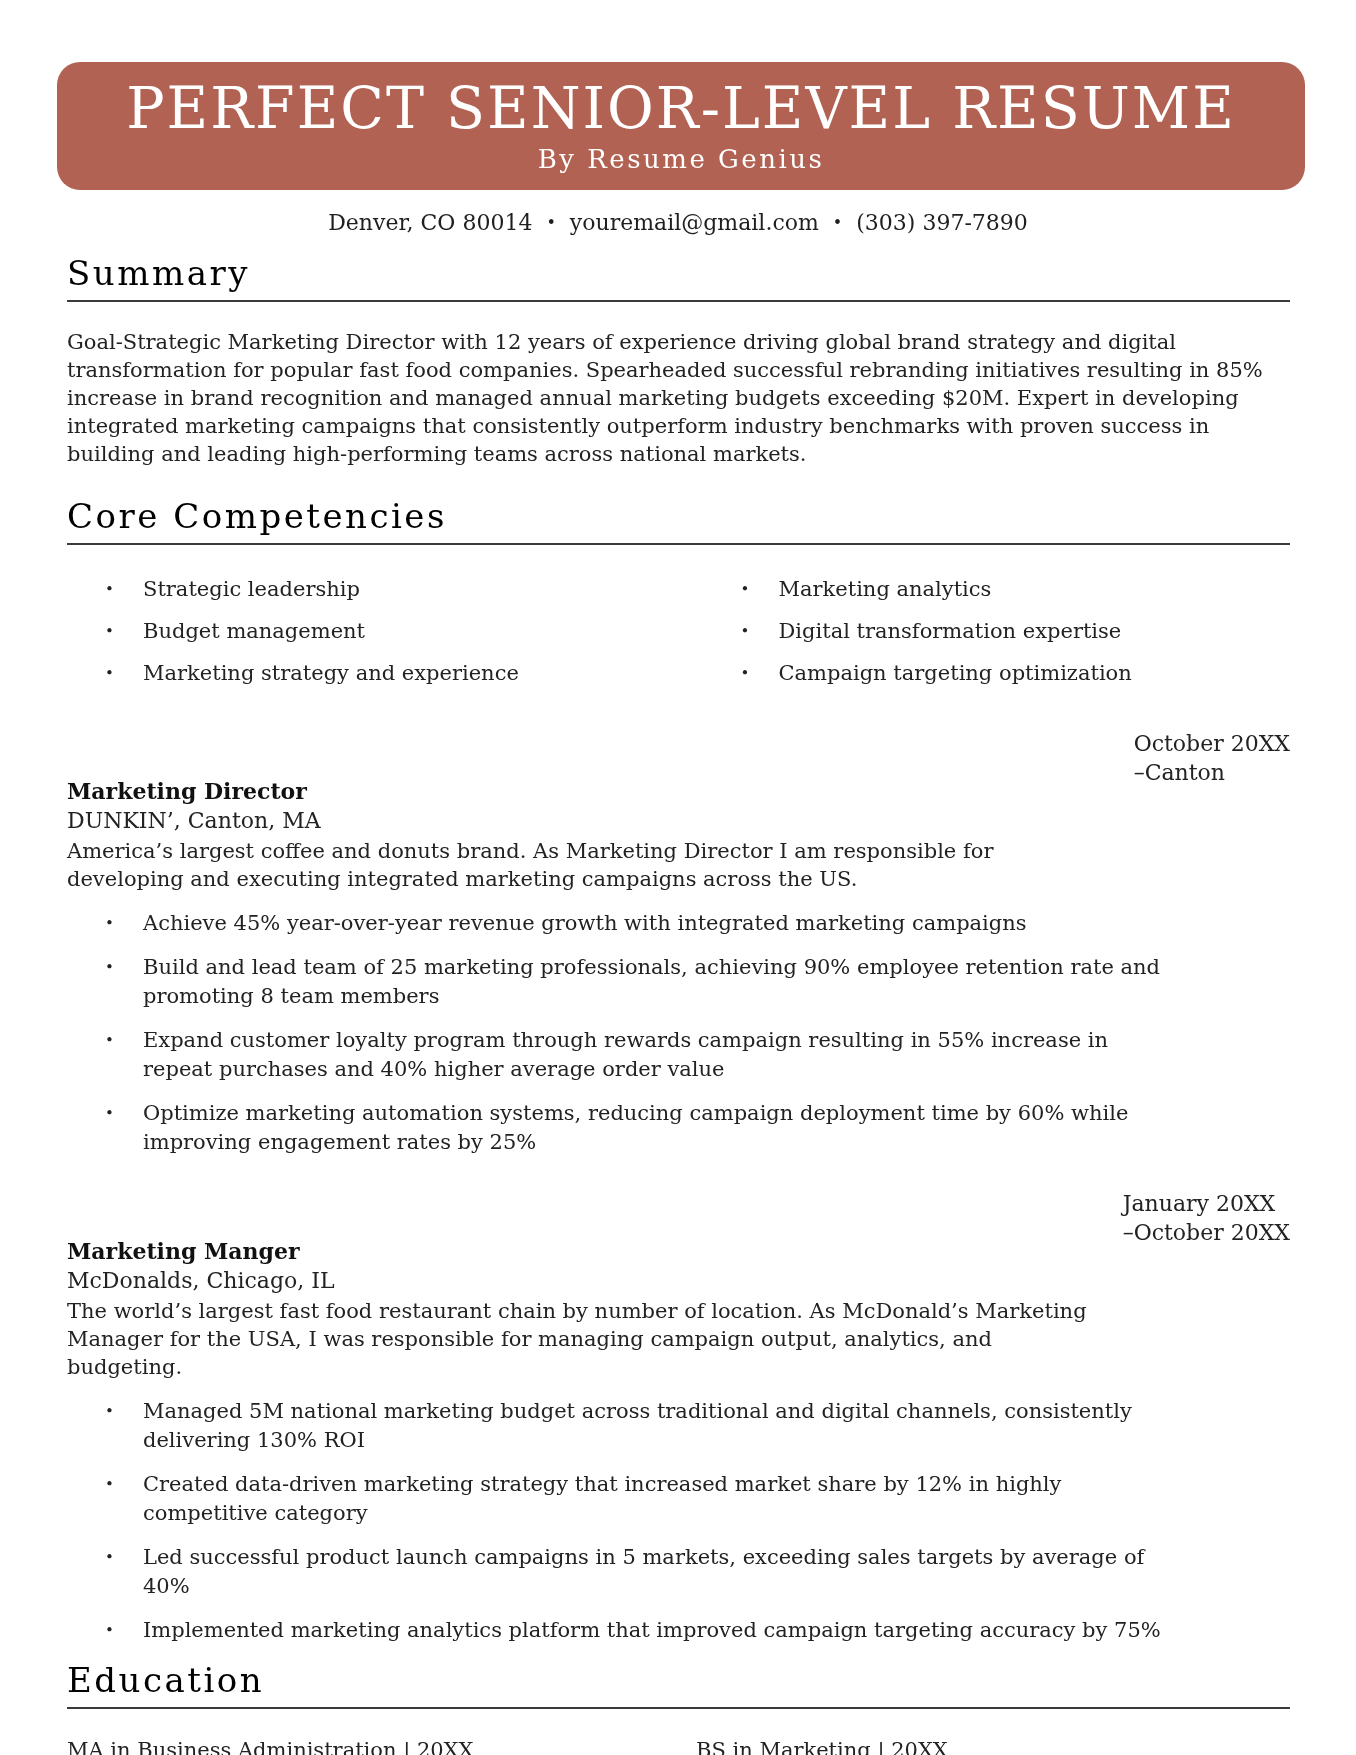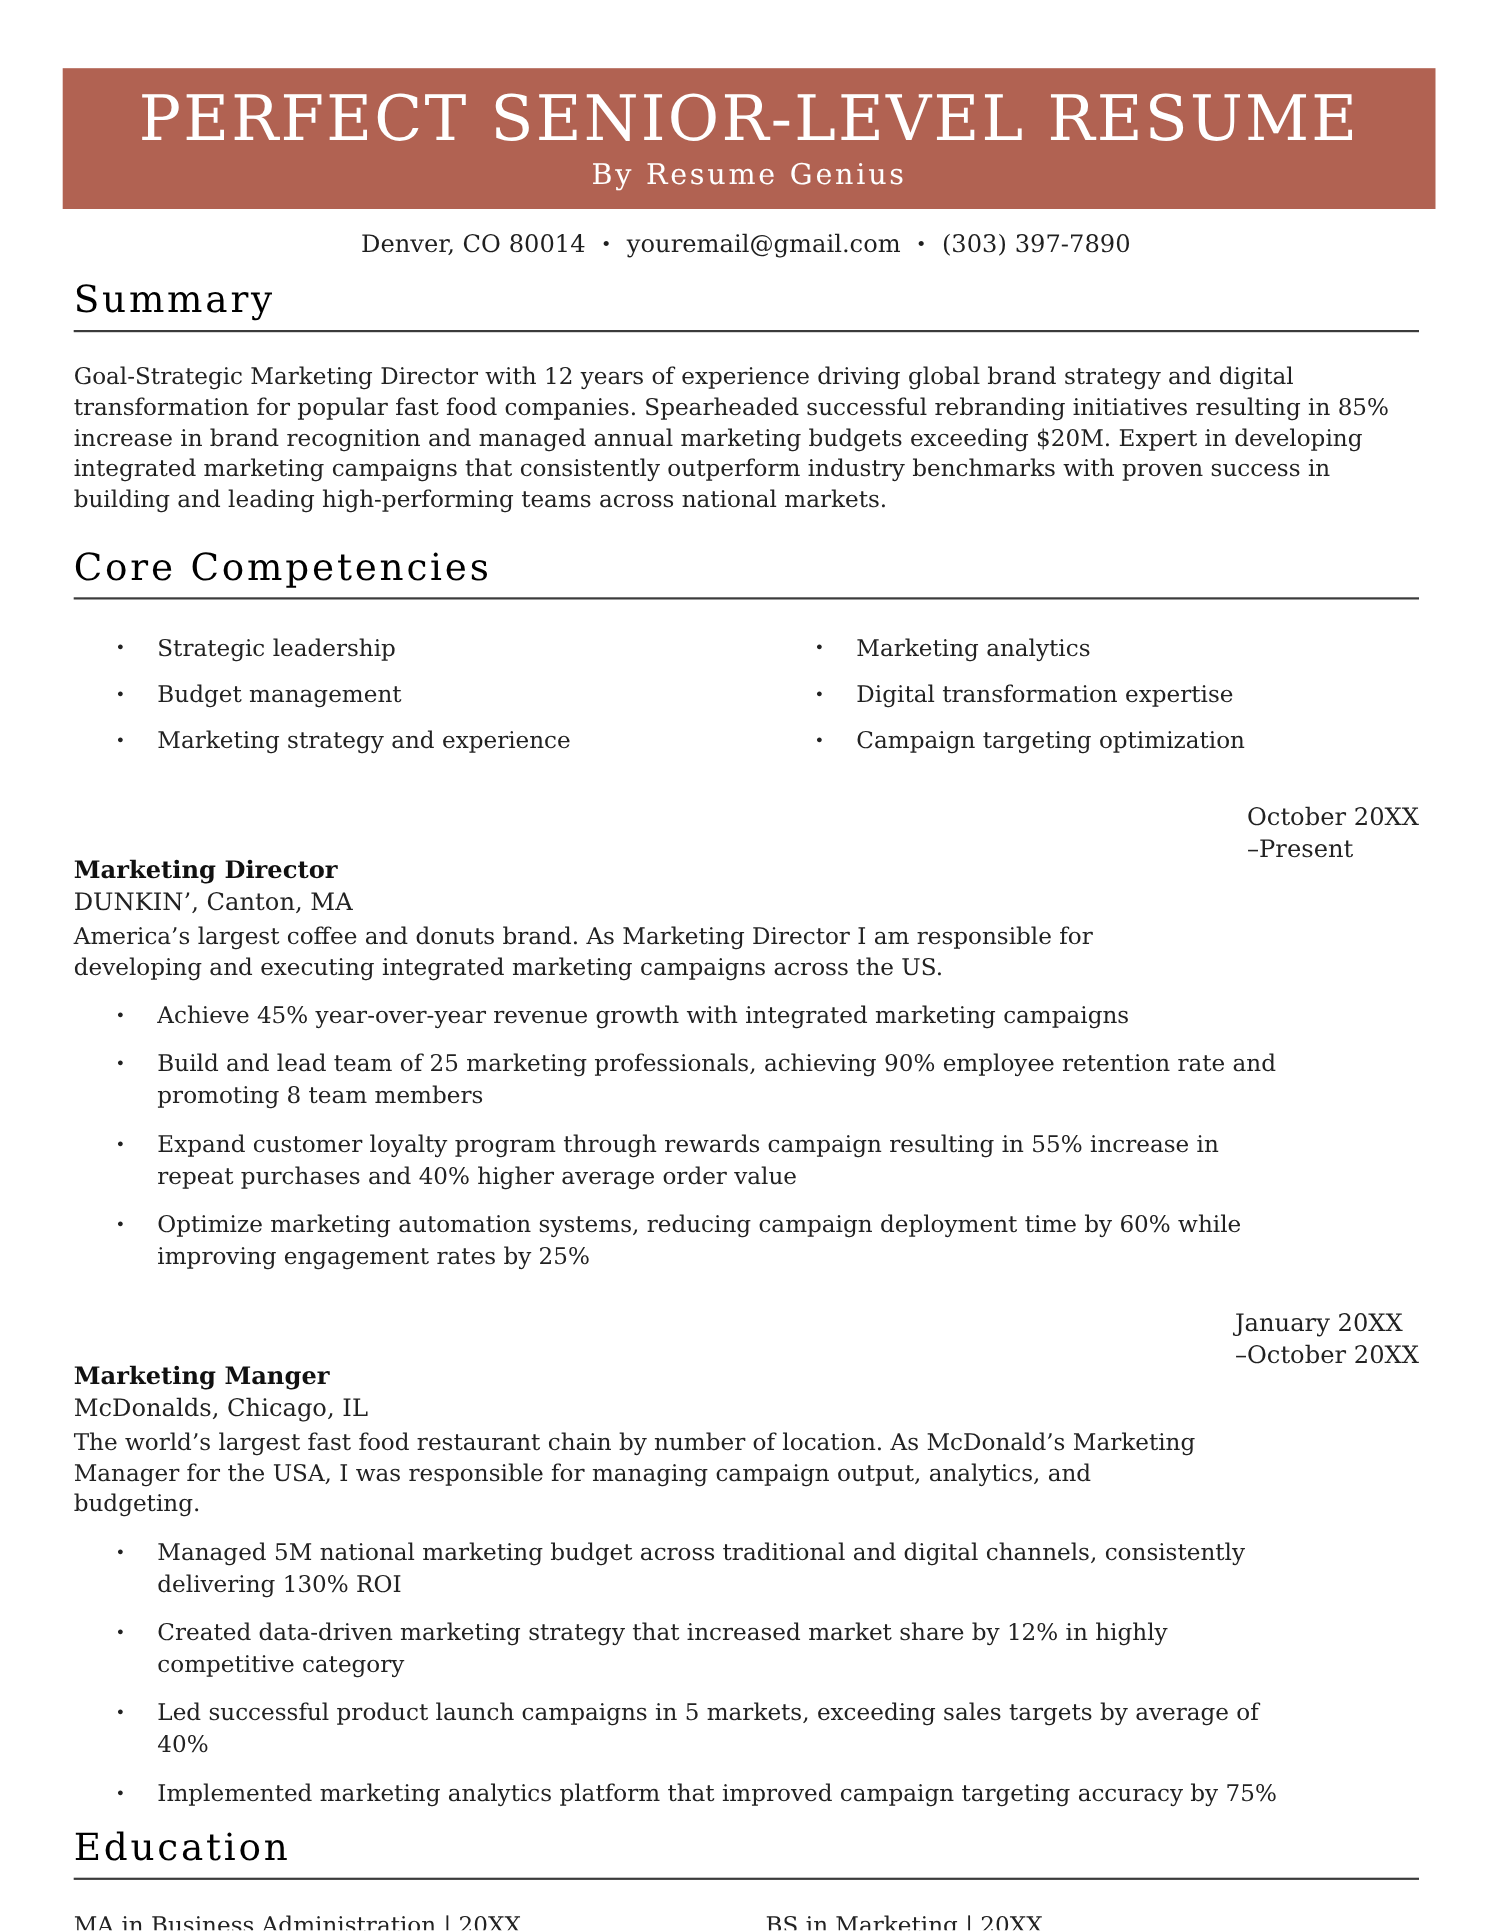--- a/index.html
+++ b/index.html
@@ -18,20 +18,21 @@
     margin: 62px 51px 0 57px;
     height: 128px;
     background: #b16252;
     color: #ffffff;
     display: flex;
     flex-direction: column;
     align-items: center;
     justify-content: center;
     gap: 9px;
     text-align: center;
+    border-radius: 23px;
   }
   .banner .title {
     font-size: 57px;
     line-height: 1;
     letter-spacing: 2px;
     font-weight: normal;
     white-space: nowrap;
   }
   .banner .subtitle {
     font-size: 26px;
@@ -185,21 +186,21 @@
     <div class="section" style="margin-top:16px;">
 
       <div class="job">
         <div class="job-header">
           <div class="job-titles">
             <div class="job-title">Marketing Director</div>
             <div class="job-company">DUNKIN’, Canton, MA</div>
           </div>
           <div class="job-dates">
             <div>October 20XX</div>
-            <div>–Present</div>
+            <div>–Canton</div>
           </div>
         </div>
         <p class="job-desc">America’s largest coffee and donuts brand. As Marketing Director I am responsible for developing and executing integrated marketing campaigns across the US.</p>
         <div class="job-bullets">
           <div class="job-bullet">
             <span class="bullet-marker">•</span>
             <span class="bullet-text">Achieve 45% year-over-year revenue growth with integrated marketing campaigns</span>
           </div>
           <div class="job-bullet">
             <span class="bullet-marker">•</span>

